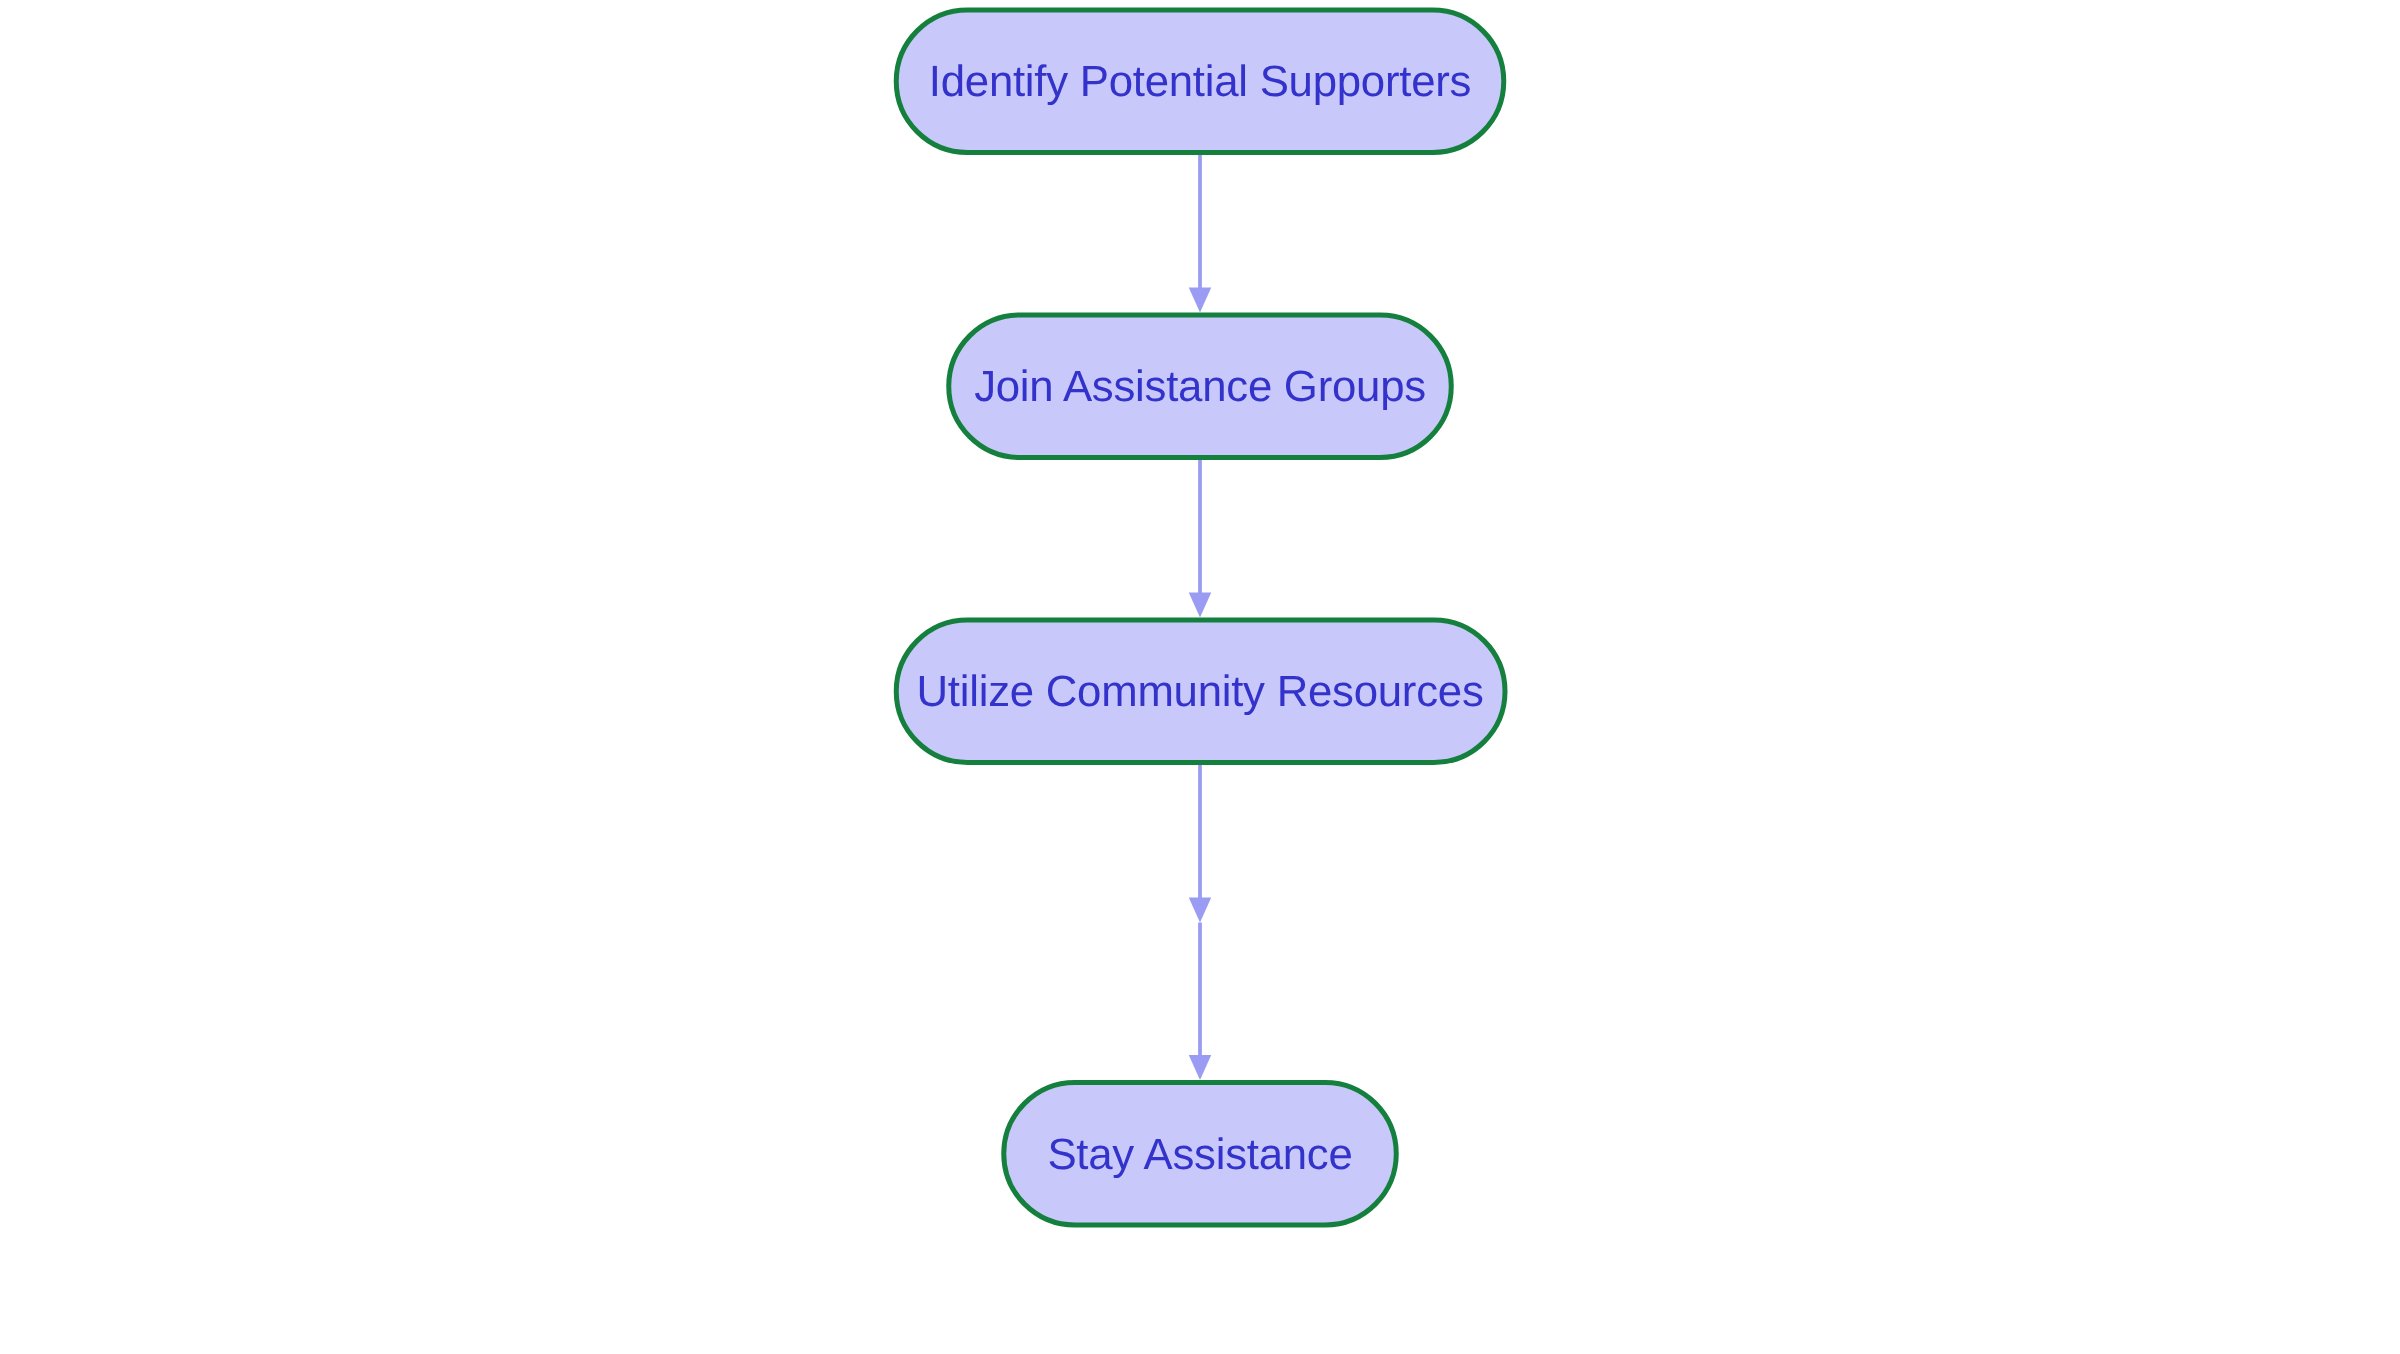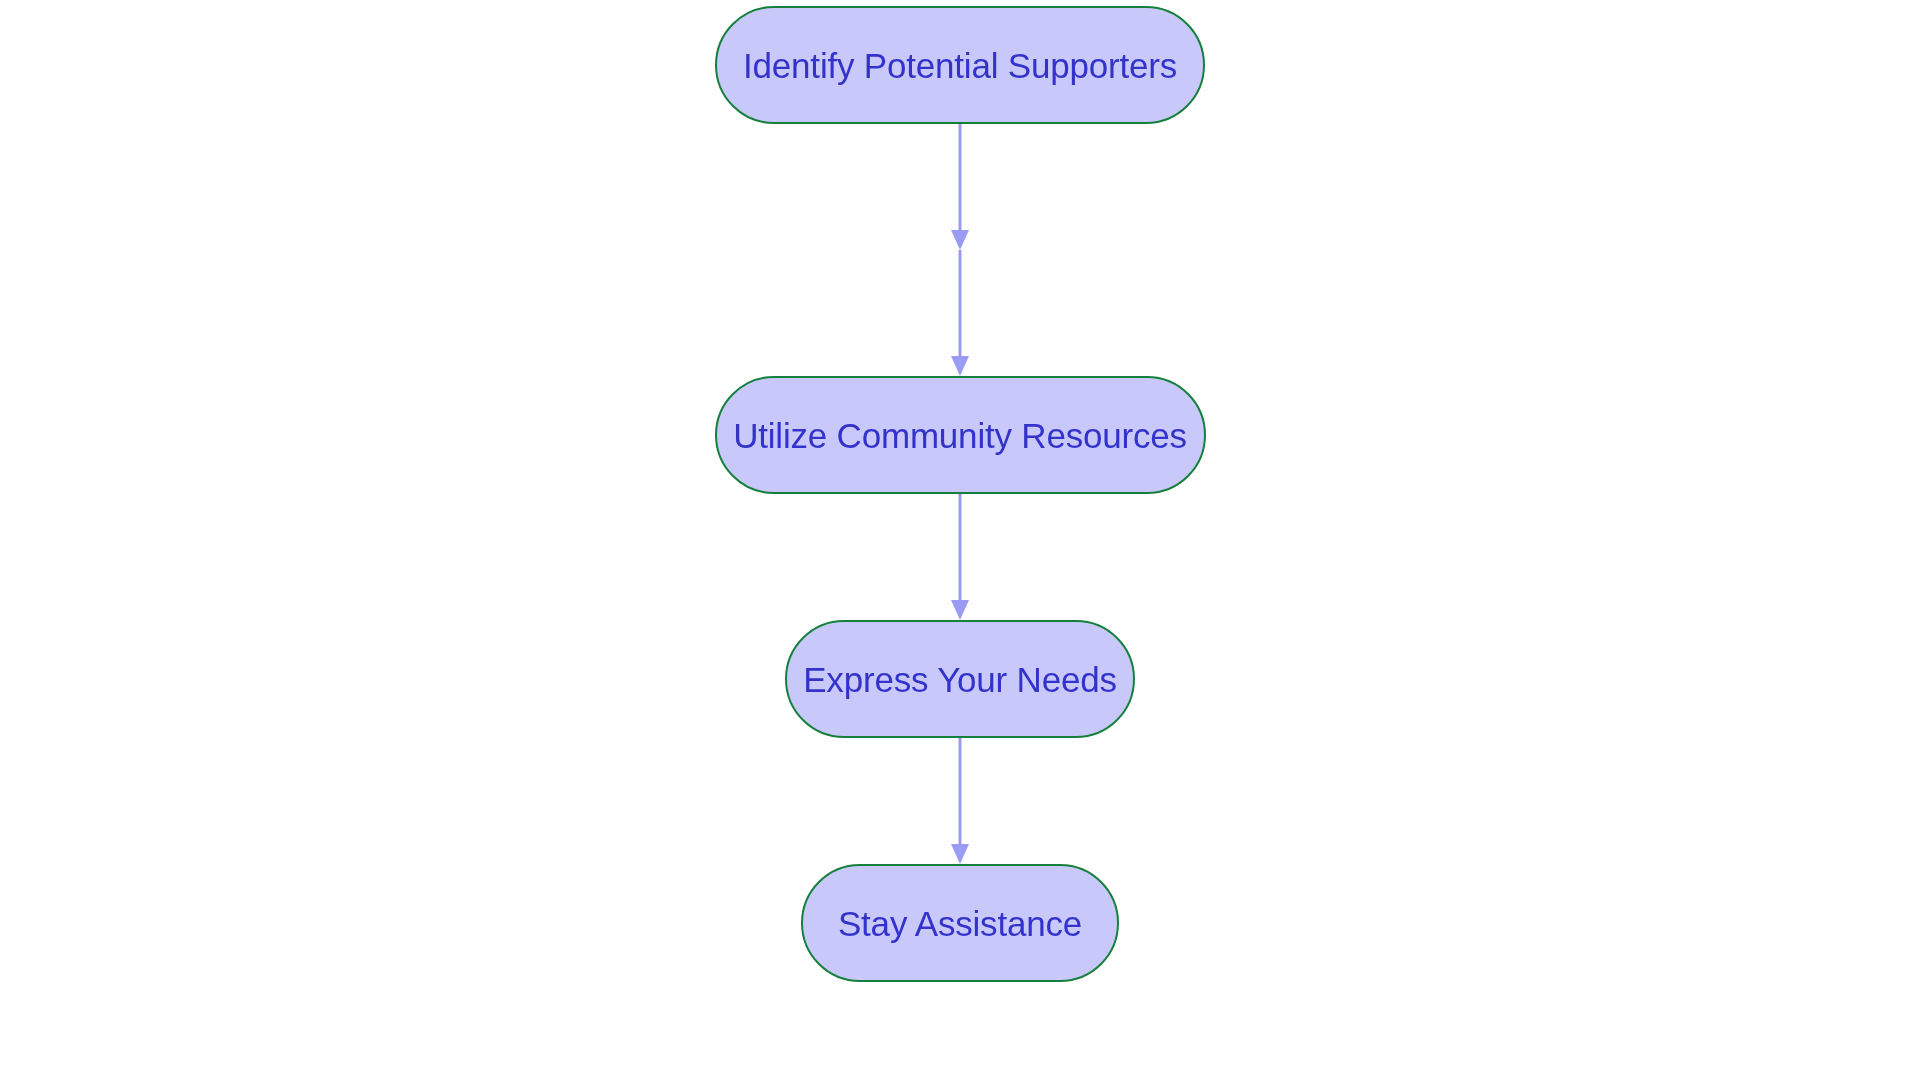--- a/index.html
+++ b/index.html
@@ -31,21 +31,21 @@
     flex-direction: column;
     align-items: center;
   }
 
   .flow-node {
     box-sizing: border-box;
     display: flex;
     align-items: center;
     justify-content: center;
     background: #C8C9FA;
-    border: 2px solid #15803d;
+    border: 4px solid #15803d;
     border-radius: 60px;
     height: 118px;
     flex: 0 0 auto;
   }
 
   .flow-node-label {
     color: #3333CC;
     font-family: "Liberation Sans", sans-serif;
     font-size: 35px;
     font-weight: 400;
@@ -89,42 +89,42 @@
       <span class="flow-node-label">Identify Potential Supporters</span>
     </div>
 
     <div class="flow-connector">
       <svg viewBox="0 0 26 126" xmlns="http://www.w3.org/2000/svg" aria-hidden="true">
         <line x1="13" y1="0" x2="13" y2="108" stroke="#9A9BF2" stroke-width="3"></line>
         <polygon points="4,106 22,106 13,126" fill="#9A9BF2"></polygon>
       </svg>
     </div>
 
+    <div class="flow-node node-w-406">
+      <span class="flow-node-label">Join Assistance Groups</span>
+    </div>
 
     <div class="flow-connector">
       <svg viewBox="0 0 26 126" xmlns="http://www.w3.org/2000/svg" aria-hidden="true">
         <line x1="13" y1="0" x2="13" y2="108" stroke="#9A9BF2" stroke-width="3"></line>
         <polygon points="4,106 22,106 13,126" fill="#9A9BF2"></polygon>
       </svg>
     </div>
 
     <div class="flow-node node-w-491">
       <span class="flow-node-label">Utilize Community Resources</span>
     </div>
 
     <div class="flow-connector">
       <svg viewBox="0 0 26 126" xmlns="http://www.w3.org/2000/svg" aria-hidden="true">
         <line x1="13" y1="0" x2="13" y2="108" stroke="#9A9BF2" stroke-width="3"></line>
         <polygon points="4,106 22,106 13,126" fill="#9A9BF2"></polygon>
       </svg>
     </div>
 
-    <div class="flow-node node-w-350">
-      <span class="flow-node-label">Express Your Needs</span>
-    </div>
 
     <div class="flow-connector">
       <svg viewBox="0 0 26 126" xmlns="http://www.w3.org/2000/svg" aria-hidden="true">
         <line x1="13" y1="0" x2="13" y2="108" stroke="#9A9BF2" stroke-width="3"></line>
         <polygon points="4,106 22,106 13,126" fill="#9A9BF2"></polygon>
       </svg>
     </div>
 
     <div class="flow-node node-w-318">
       <span class="flow-node-label">Stay Assistance</span>

